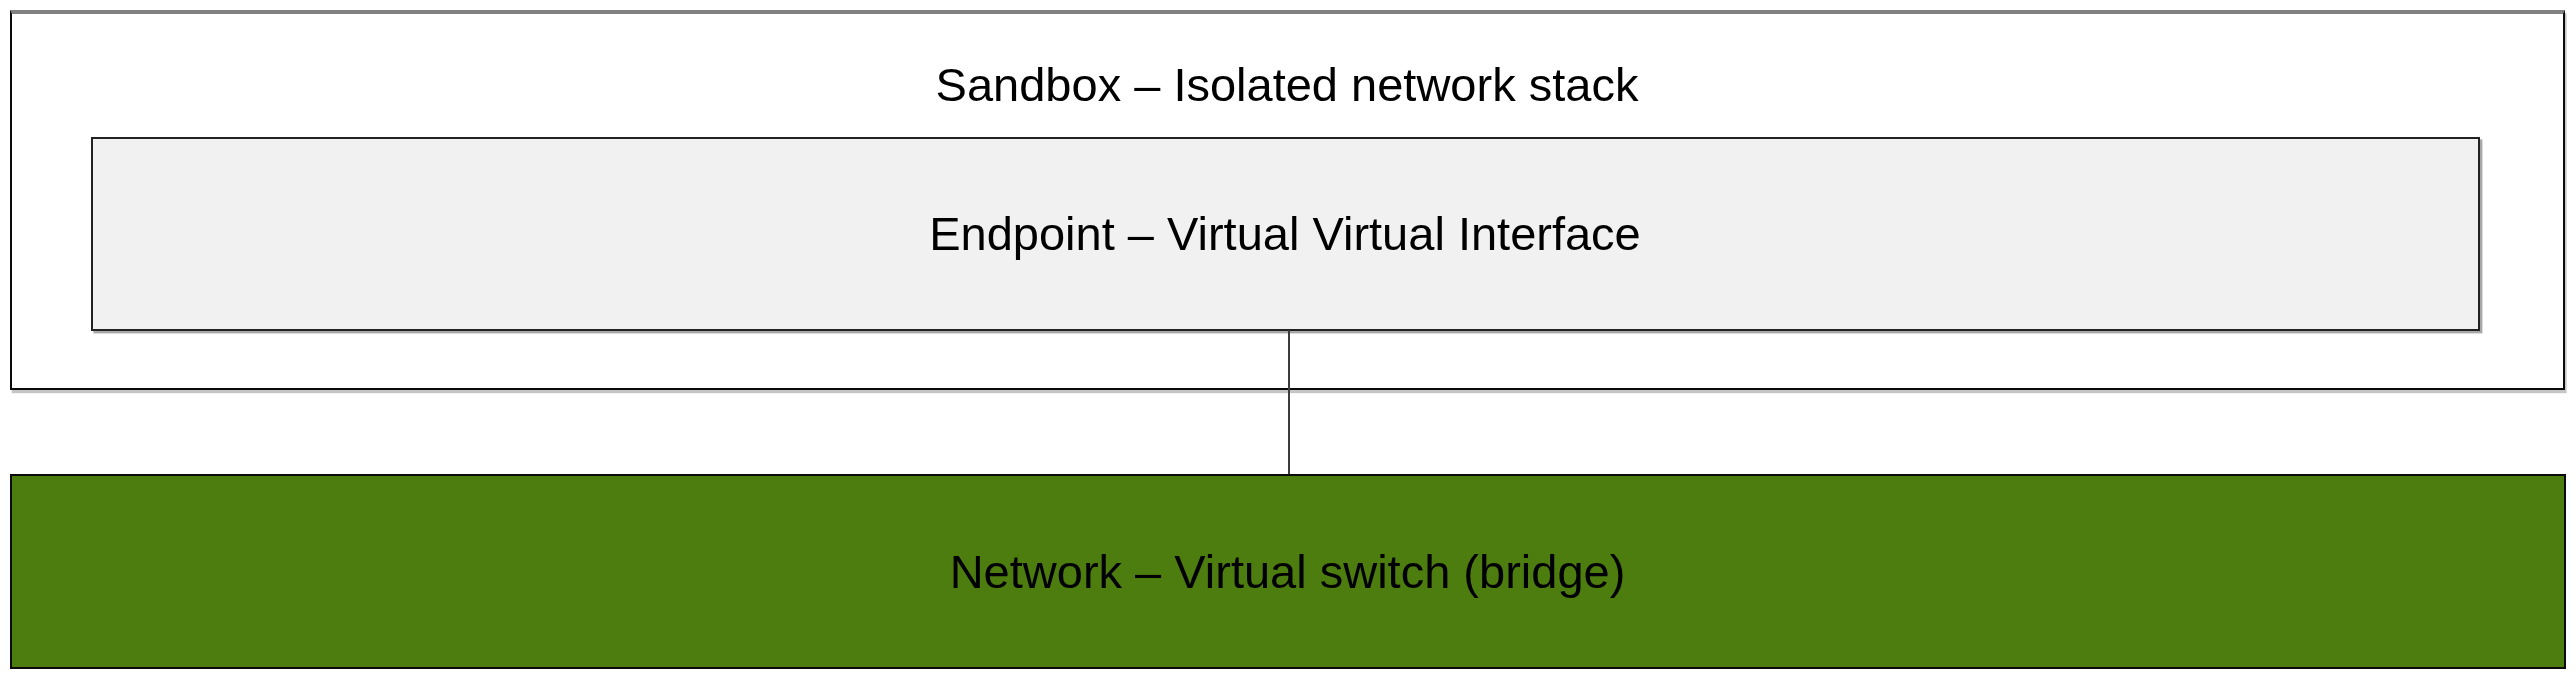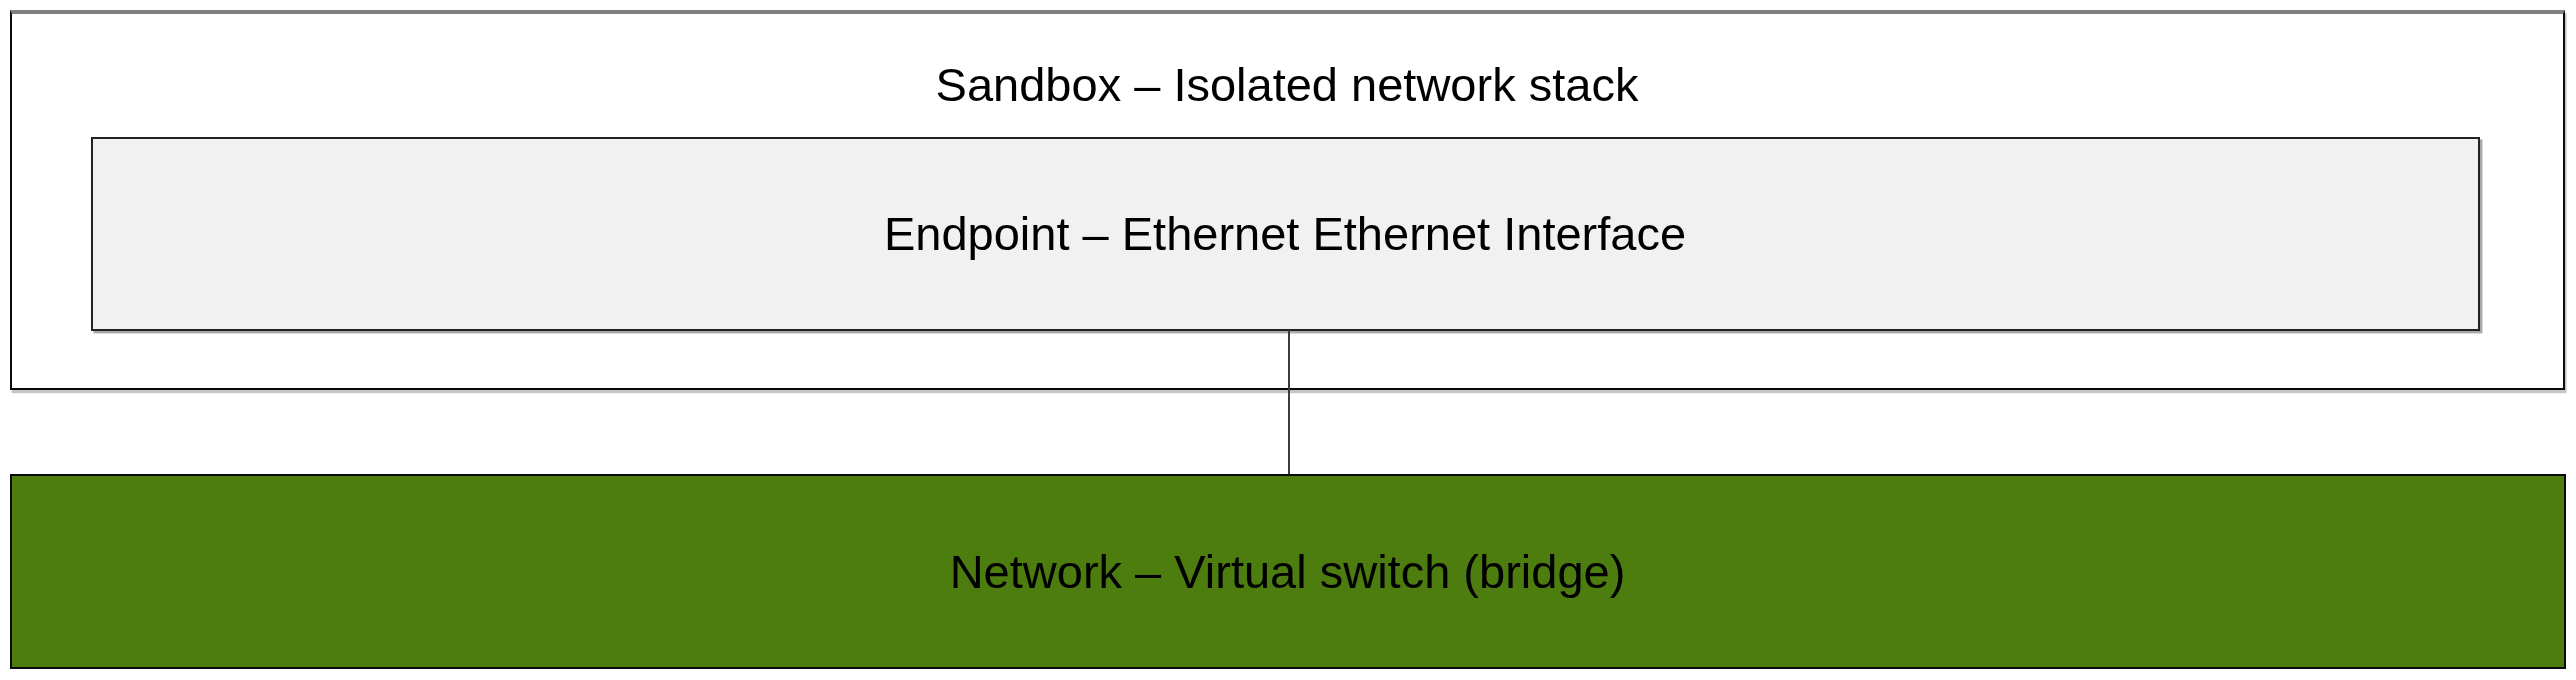--- a/index.html
+++ b/index.html
@@ -79,21 +79,21 @@
 </style>
 </head>
 <body>
 
 <div id="canvas">
 
   <div class="sandbox">
     <div class="sandbox-label label-text">Sandbox – Isolated network stack</div>
 
     <div class="endpoint">
-      <span class="label-text">Endpoint – Ethernet Ethernet Interface</span>
+      <span class="label-text">Endpoint – Virtual Virtual Interface</span>
     </div>
   </div>
 
   <div class="connector"></div>
 
   <div class="network">
     <span class="label-text">Network – Virtual switch (bridge)</span>
   </div>
 
 </div>

